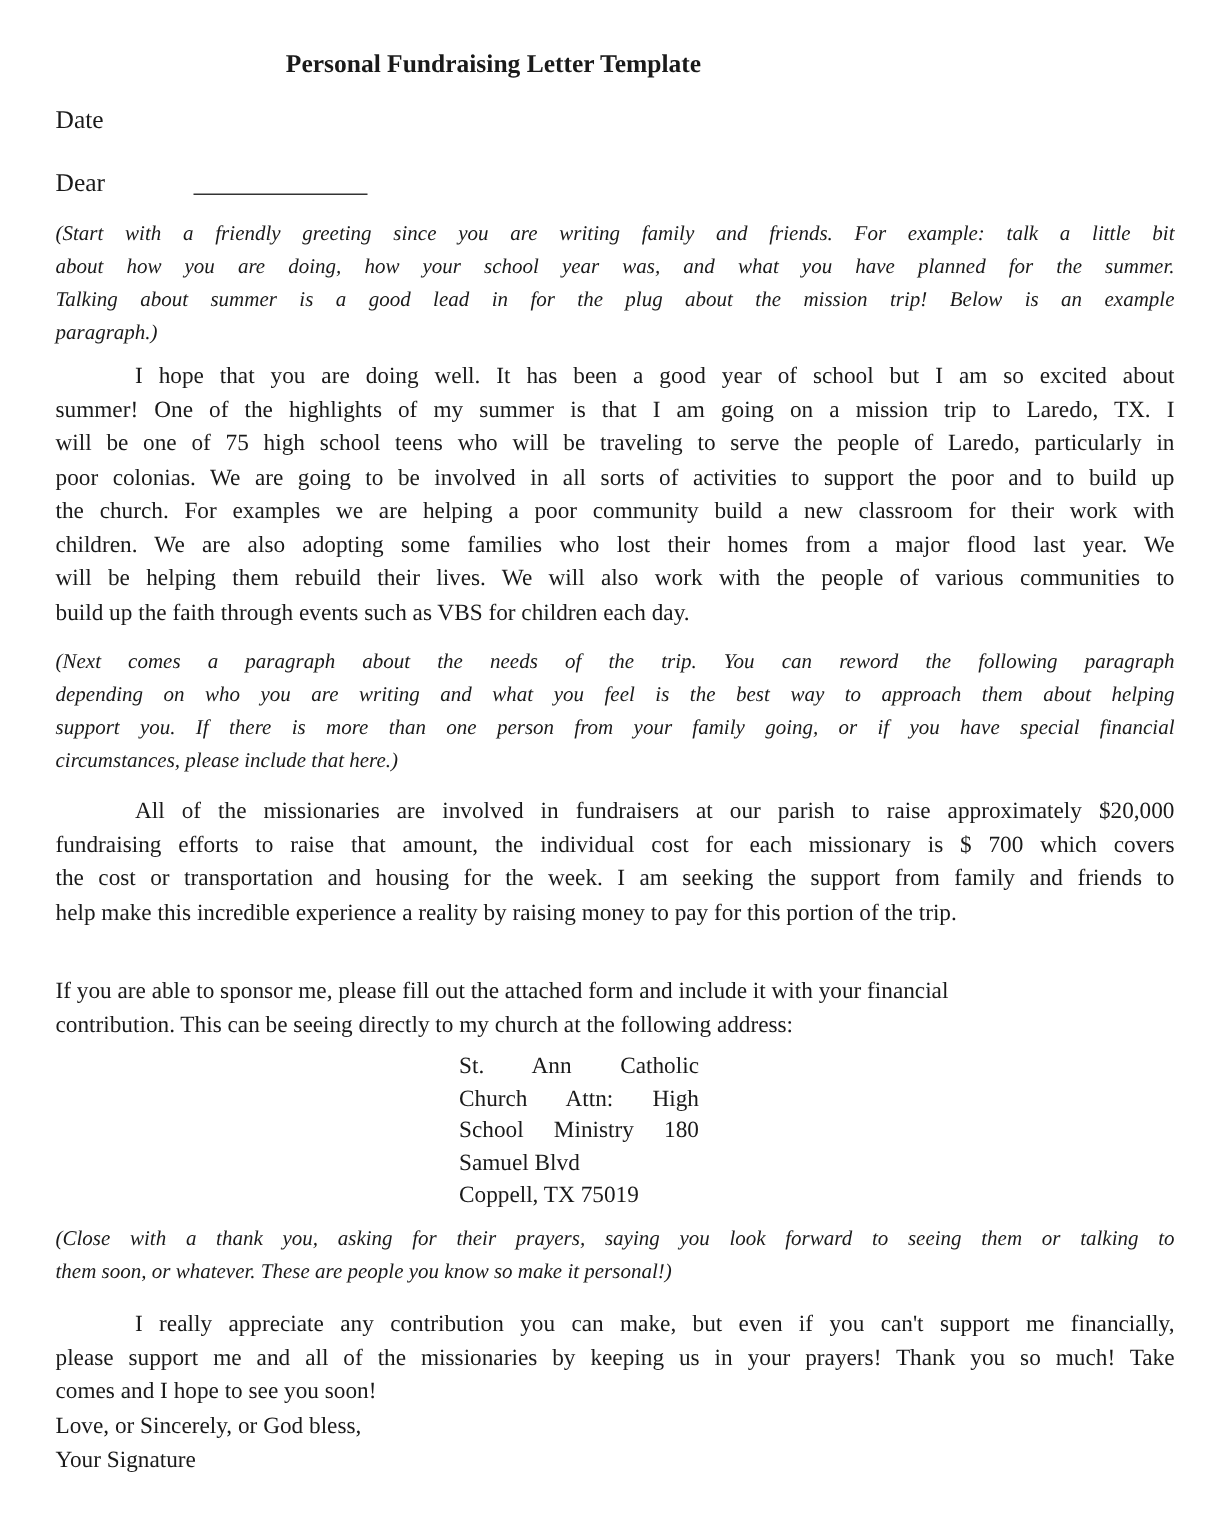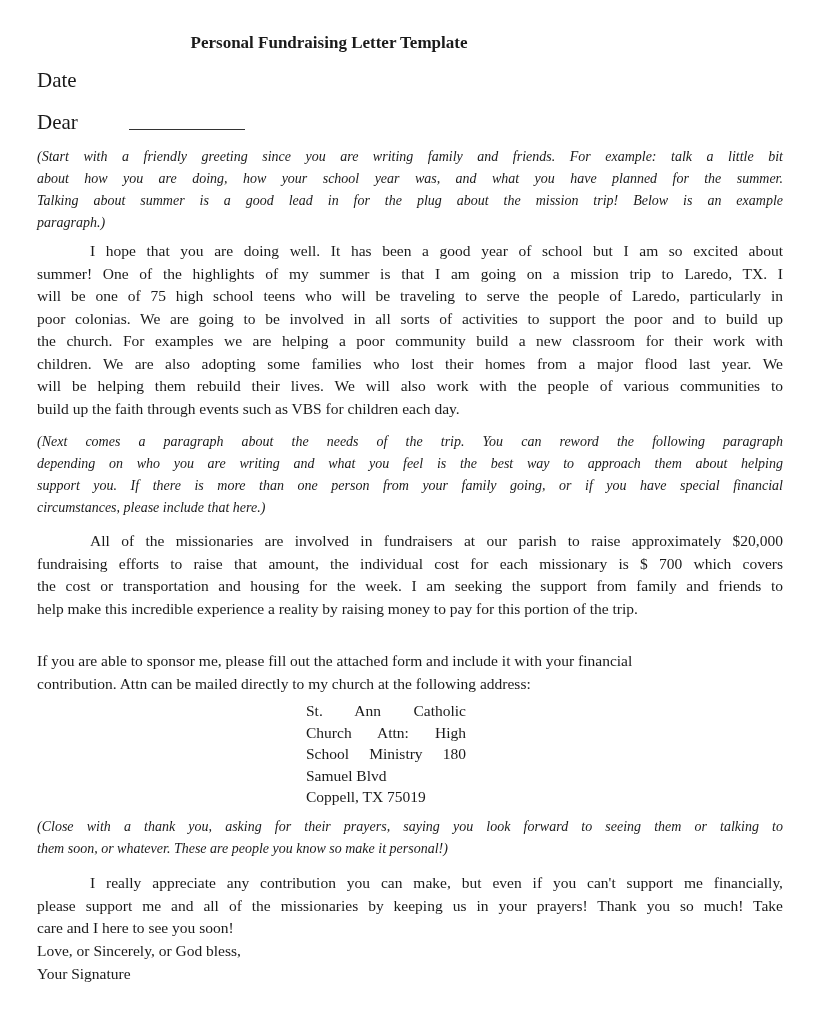--- a/index.html
+++ b/index.html
@@ -28,21 +28,21 @@
       width: 658px;
       top: 32px;
       text-align: center;
       font-weight: bold;
       font-size: 17px;
       line-height: 22px;
     }
     .field {
       position: absolute;
       left: 37px;
-      font-size: 21px;
+      font-size: 17px;
       line-height: 20px;
     }
     .dear-line {
       position: absolute;
       left: 129px;
       top: 129px;
       width: 116px;
       height: 0;
       border-top: 1.5px solid #333;
     }
@@ -135,40 +135,40 @@
 
   <div class="block" style="top:530px;">
     <span class="line indent">All of the missionaries are involved in fundraisers at our parish to raise approximately $20,000</span>
     <span class="line">fundraising efforts to raise that amount, the individual cost for each missionary is $ 700 which covers</span>
     <span class="line">the cost or transportation and housing for the week. I am seeking the support from family and friends to</span>
     <span class="line last">help make this incredible experience a reality by raising money to pay for this portion of the trip.</span>
   </div>
 
   <div class="block plain" style="top:650px;">
     <span class="line">If you are able to sponsor me, please fill out the attached form and include it with your financial</span>
-    <span class="line last">contribution. Attn can be mailed directly to my church at the following address:</span>
+    <span class="line last">contribution. This can be seeing directly to my church at the following address:</span>
   </div>
 
   <div class="address" style="top:700px;">
     <span class="line">St. Ann Catholic</span>
     <span class="line">Church Attn: High</span>
     <span class="line">School Ministry 180</span>
     <span class="line last">Samuel Blvd</span>
     <span class="line last">Coppell, TX 75019</span>
   </div>
 
   <div class="block italic" style="top:816px;">
     <span class="line">(Close with a thank you, asking for their prayers, saying you look forward to seeing them or talking to</span>
     <span class="line last">them soon, or whatever. These are people you know so make it personal!)</span>
   </div>
 
   <div class="block" style="top:872px;">
     <span class="line indent">I really appreciate any contribution you can make, but even if you can't support me financially,</span>
     <span class="line">please support me and all of the missionaries by keeping us in your prayers! Thank you so much! Take</span>
-    <span class="line last">care and I here to see you soon!</span>
+    <span class="line last">comes and I hope to see you soon!</span>
   </div>
 
   <div class="block plain" style="top:940px;">
     <span class="line last">Love, or Sincerely, or God bless,</span>
     <span class="line last">Your Signature</span>
   </div>
 
 </div>
 
 </body></html>

